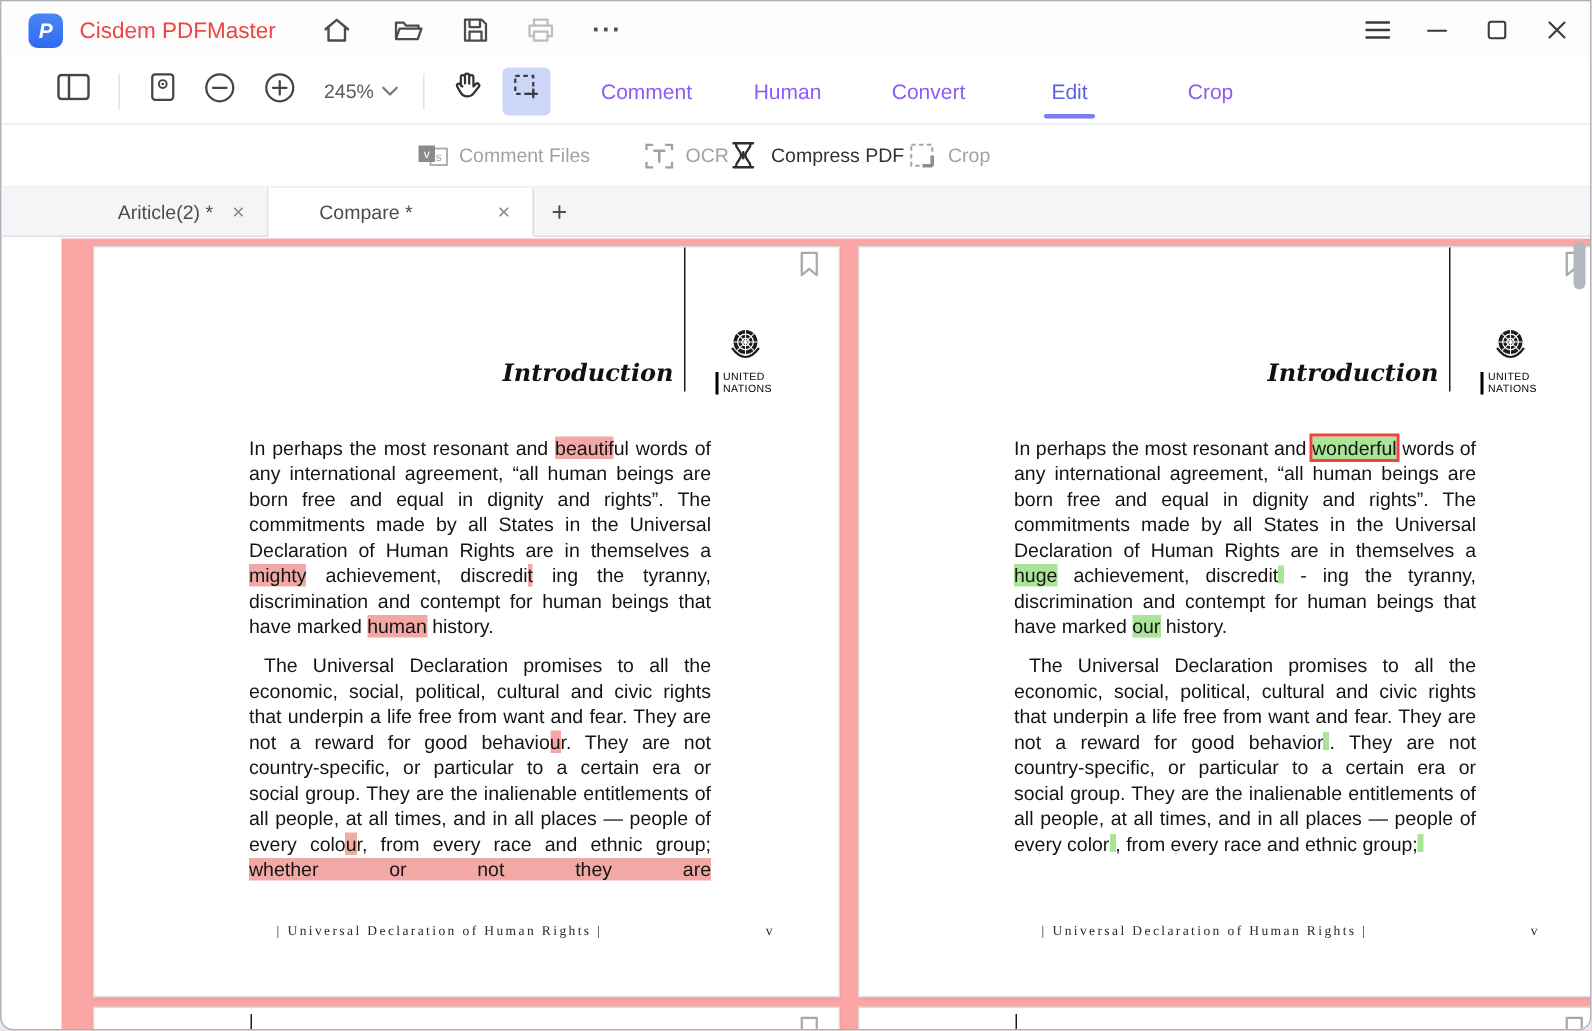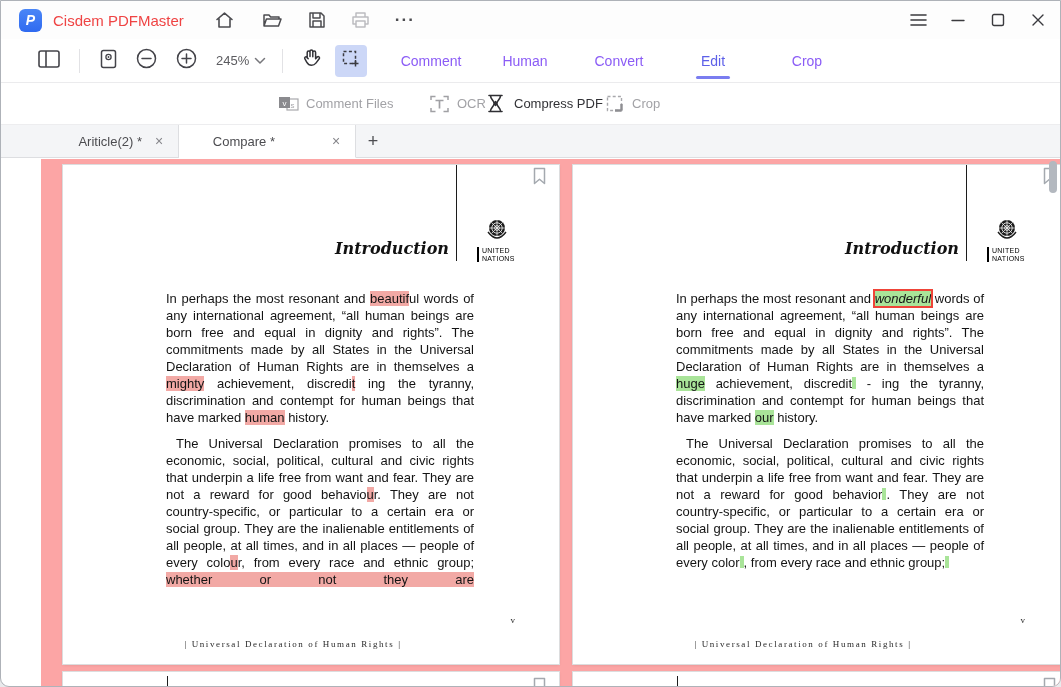--- a/index.html
+++ b/index.html
@@ -68,24 +68,24 @@
   .un-lines{font-size:7px;line-height:7.5px;color:#000;letter-spacing:.3px;}
   .bookmark{position:absolute;right:11px;top:1px;}
   .ptext{position:absolute;left:103px;top:125px;width:308px;font-size:13px;line-height:17px;
          color:#141414;text-align:justify;}
   .ptext p{margin:0;}
   .ptext p + p{margin-top:9px;}
   .ptext p.indent{text-indent:10px;}
   .ptext p.jl{text-align-last:justify;}
   .hl-red{background:#f2a9a5;}
   .hl-green{background:#a9e499;}
-  .boxed{outline:2px solid #ef4438;font-style:italic;}
+  .boxed{outline:2px solid #ef4438;}
   .mark{display:inline-block;width:4px;height:12px;vertical-align:-1px;}
   .mark-green{background:#a9e499;}
-  .pfoot{position:absolute;left:80px;width:300px;top:474px;text-align:center;
+  .pfoot{position:absolute;left:80px;width:300px;top:450px;text-align:center;
          font-family:"Liberation Serif",serif;font-size:9px;letter-spacing:1.6px;color:#2a2a2a;}
   .pnum{position:absolute;right:44px;top:450px;font-family:"Liberation Serif",serif;font-size:9px;color:#2a2a2a;}
   .vscroll{position:absolute;right:3px;top:2px;width:8px;height:32px;border-radius:4px;background:#b3b8bf;}
 </style>
 </head>
 <body>
 
 <div class="window">
 
   <div class="titlebar">

